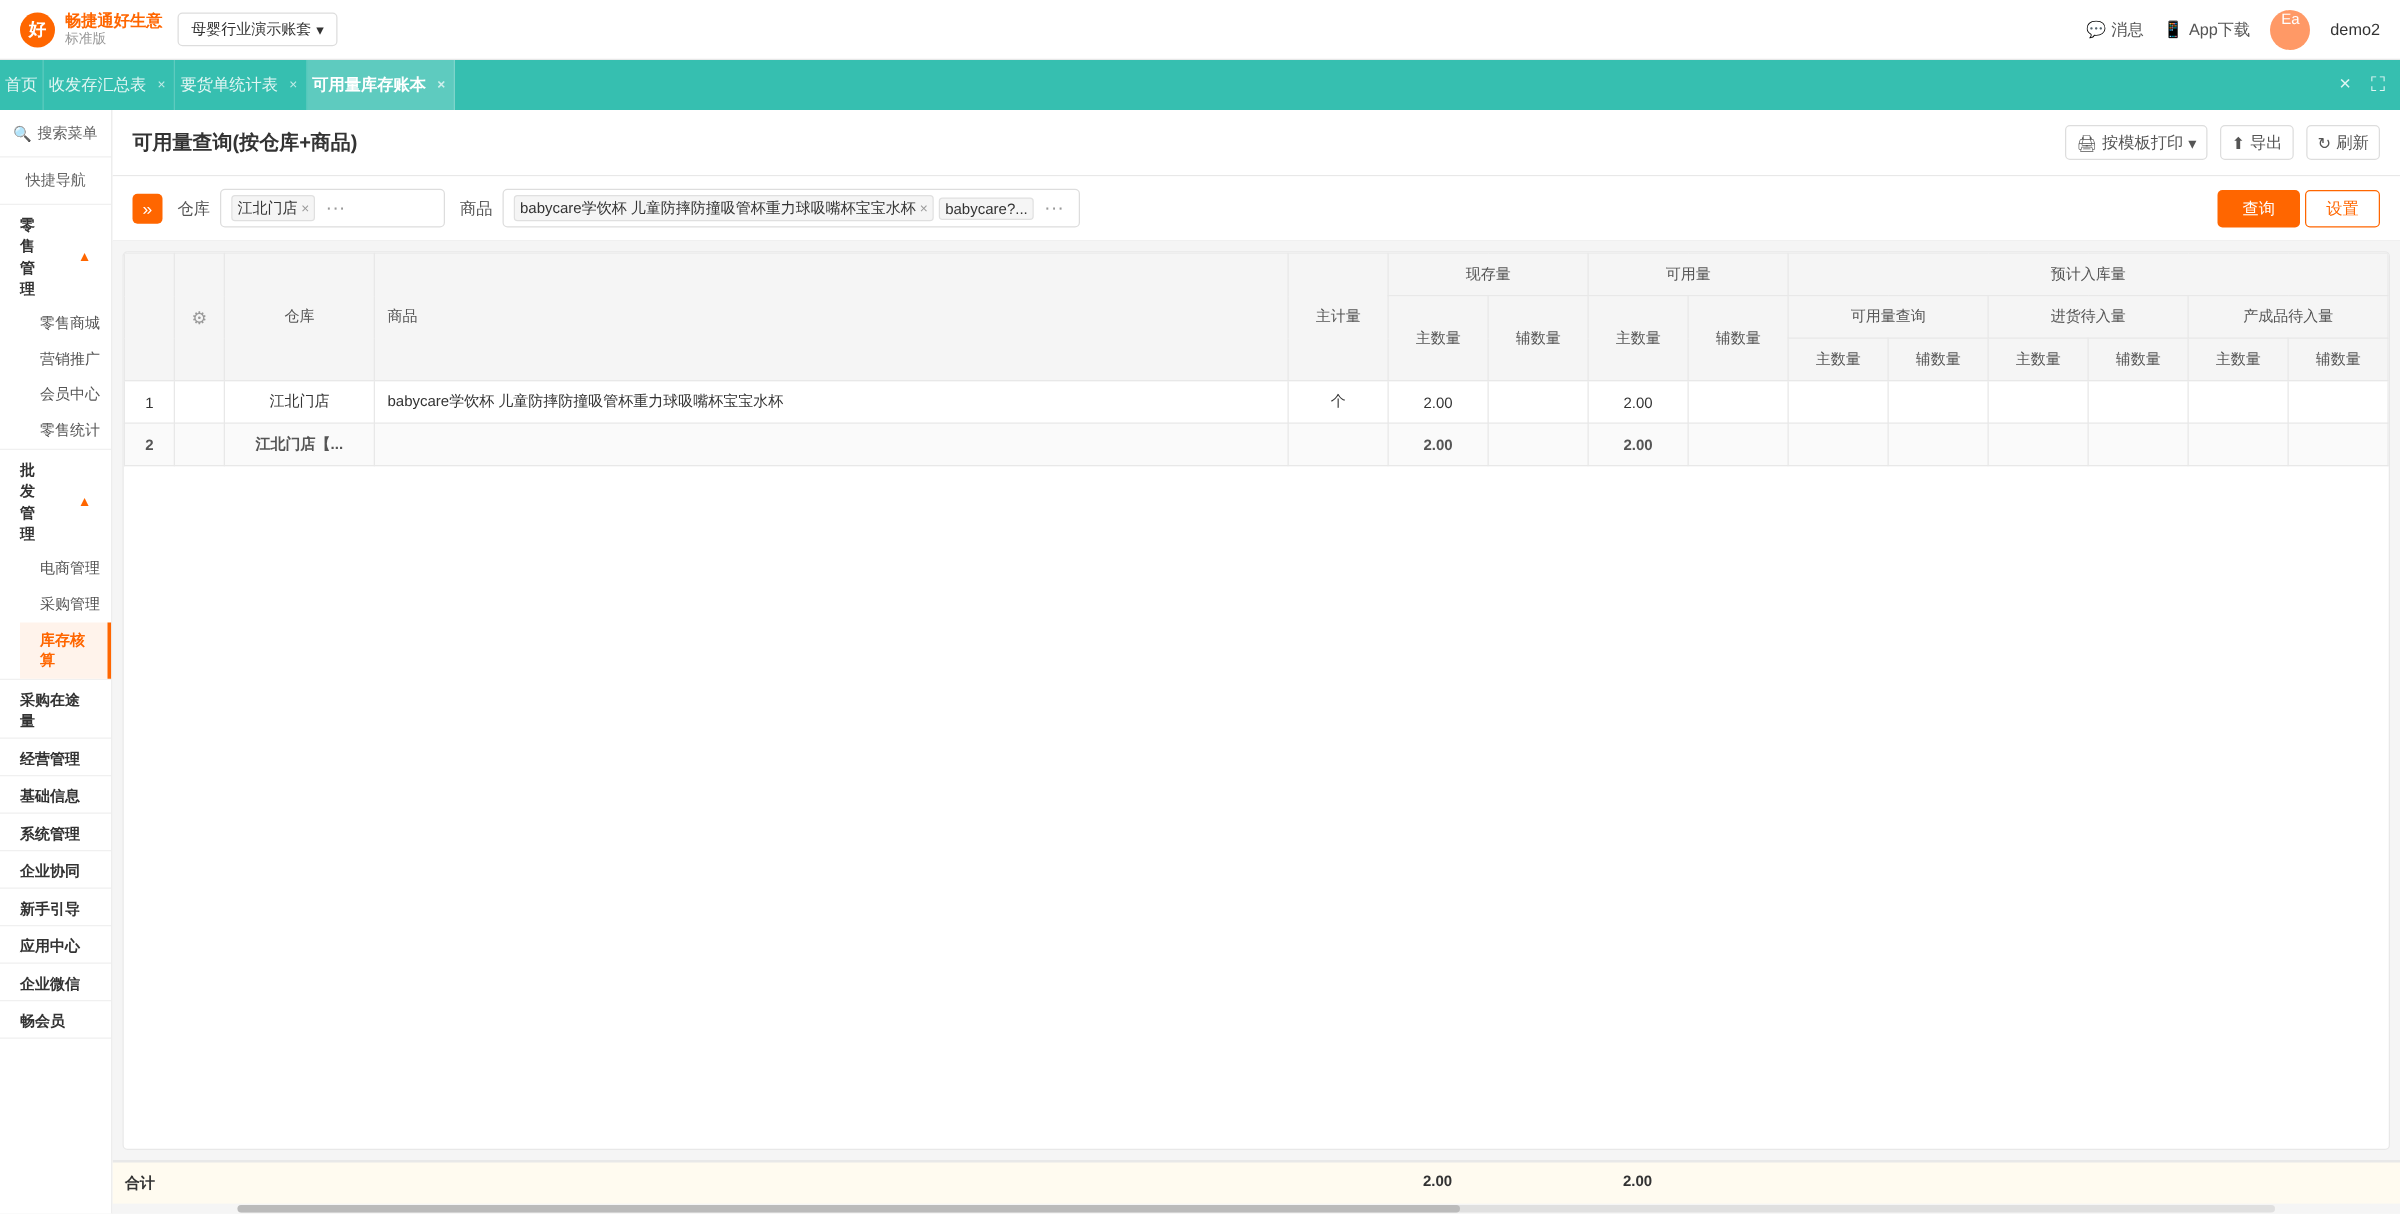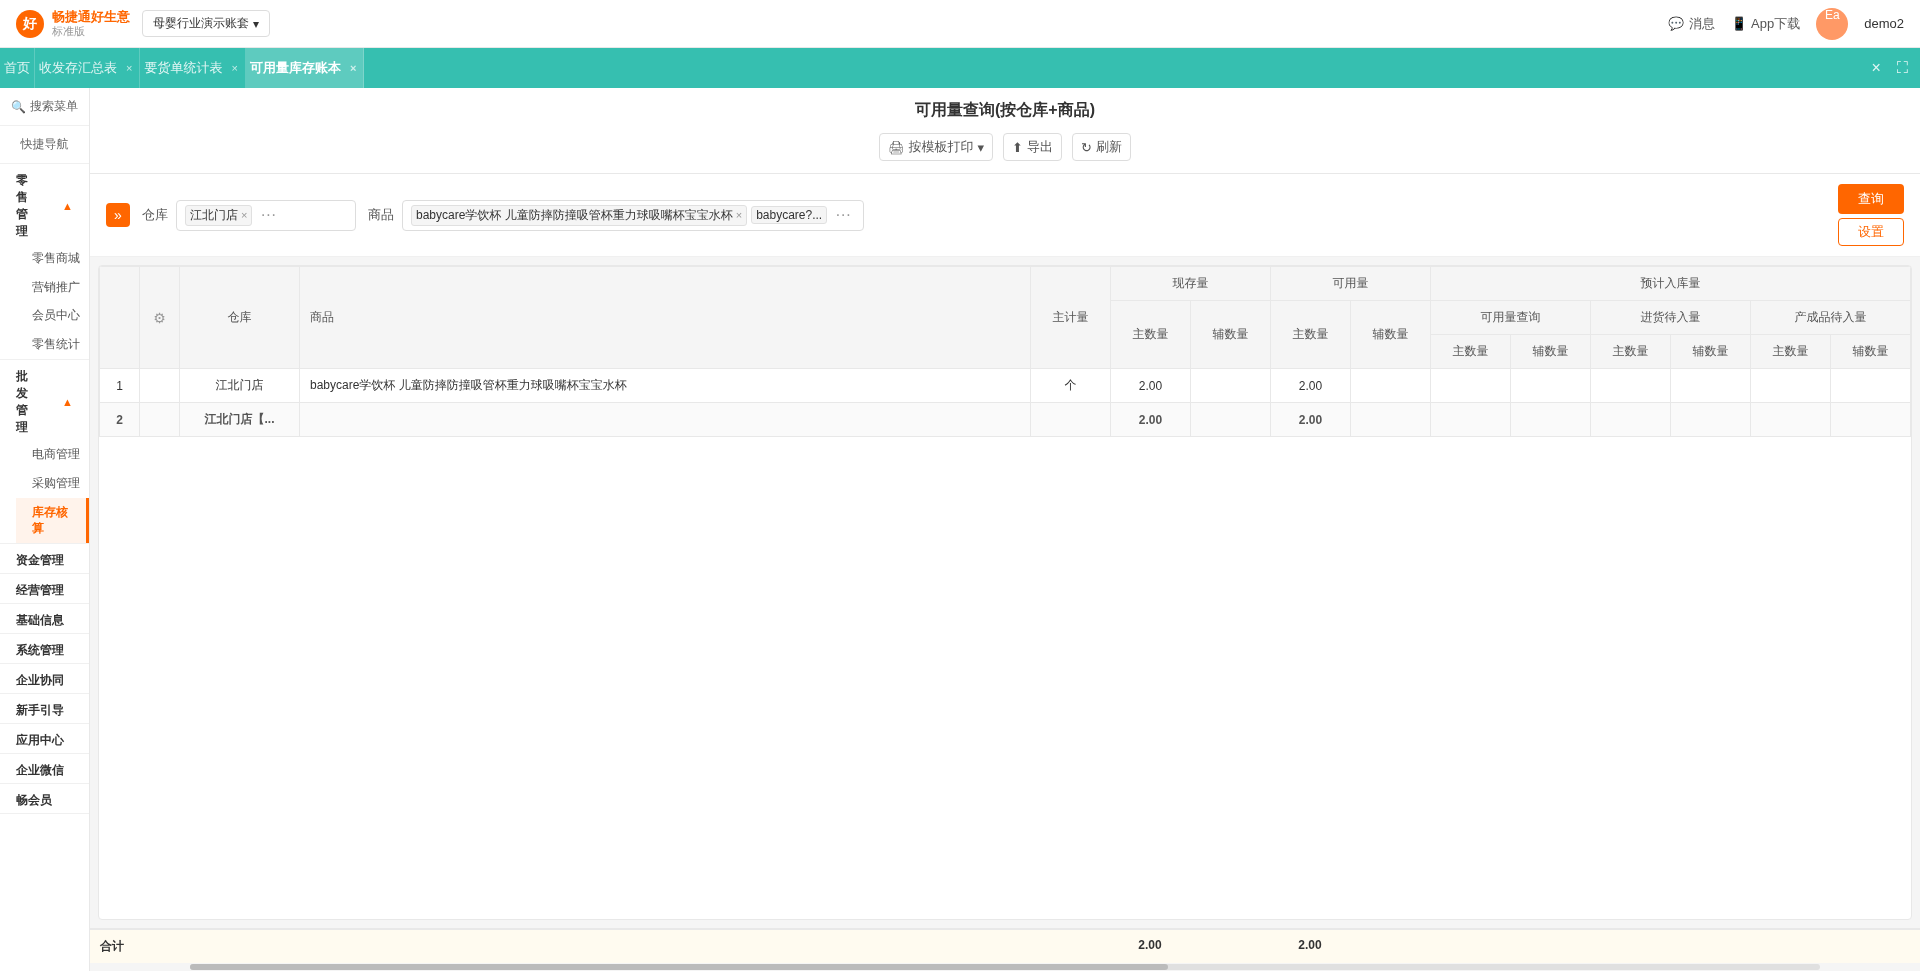--- a/index.html
+++ b/index.html
@@ -126,21 +126,20 @@
 
     
     .page-header {
       background: #fff;
       padding: 12px 16px 0;
       border-bottom: 1px solid #e8e8e8;
       display: flex;
       align-items: center;
       justify-content: space-between;
       flex-shrink: 0;
-      flex-direction: column;
     }
     .page-title {
       font-size: 16px;
       font-weight: bold;
       color: #333;
       padding-bottom: 12px;
     }
     .page-header-actions {
       display: flex;
       align-items: center;
@@ -227,21 +226,20 @@
       border-radius: 4px;
       padding: 4px 8px;
       background: #fff;
       gap: 4px;
       flex-wrap: nowrap;
       overflow: hidden;
     }
     .filter-actions-right {
       margin-left: auto;
       display: flex;
-      flex-direction: column;
       gap: 4px;
     }
     .btn-query {
       background: #ff6600;
       color: white;
       border: none;
       border-radius: 4px;
       padding: 6px 20px;
       font-size: 13px;
       cursor: pointer;
@@ -398,21 +396,21 @@
         <span class="sidebar-section-title">批发管理</span>
         <span style="color:#ff6600;font-size:11px;">▲</span>
       </div>
       <div class="sidebar-item">电商管理</div>
       <div class="sidebar-item">采购管理</div>
       <div class="sidebar-item active">库存核算</div>
     </div>
 
     <div class="sidebar-section">
       <div class="sidebar-section-header">
-        <span class="sidebar-section-title">资金管理</span>
+        <span class="sidebar-section-title">采购在途量</span>
       </div>
     </div>
     <div class="sidebar-section">
       <div class="sidebar-section-header">
         <span class="sidebar-section-title">经营管理</span>
       </div>
     </div>
     <div class="sidebar-section">
       <div class="sidebar-section-header">
         <span class="sidebar-section-title">基础信息</span>

